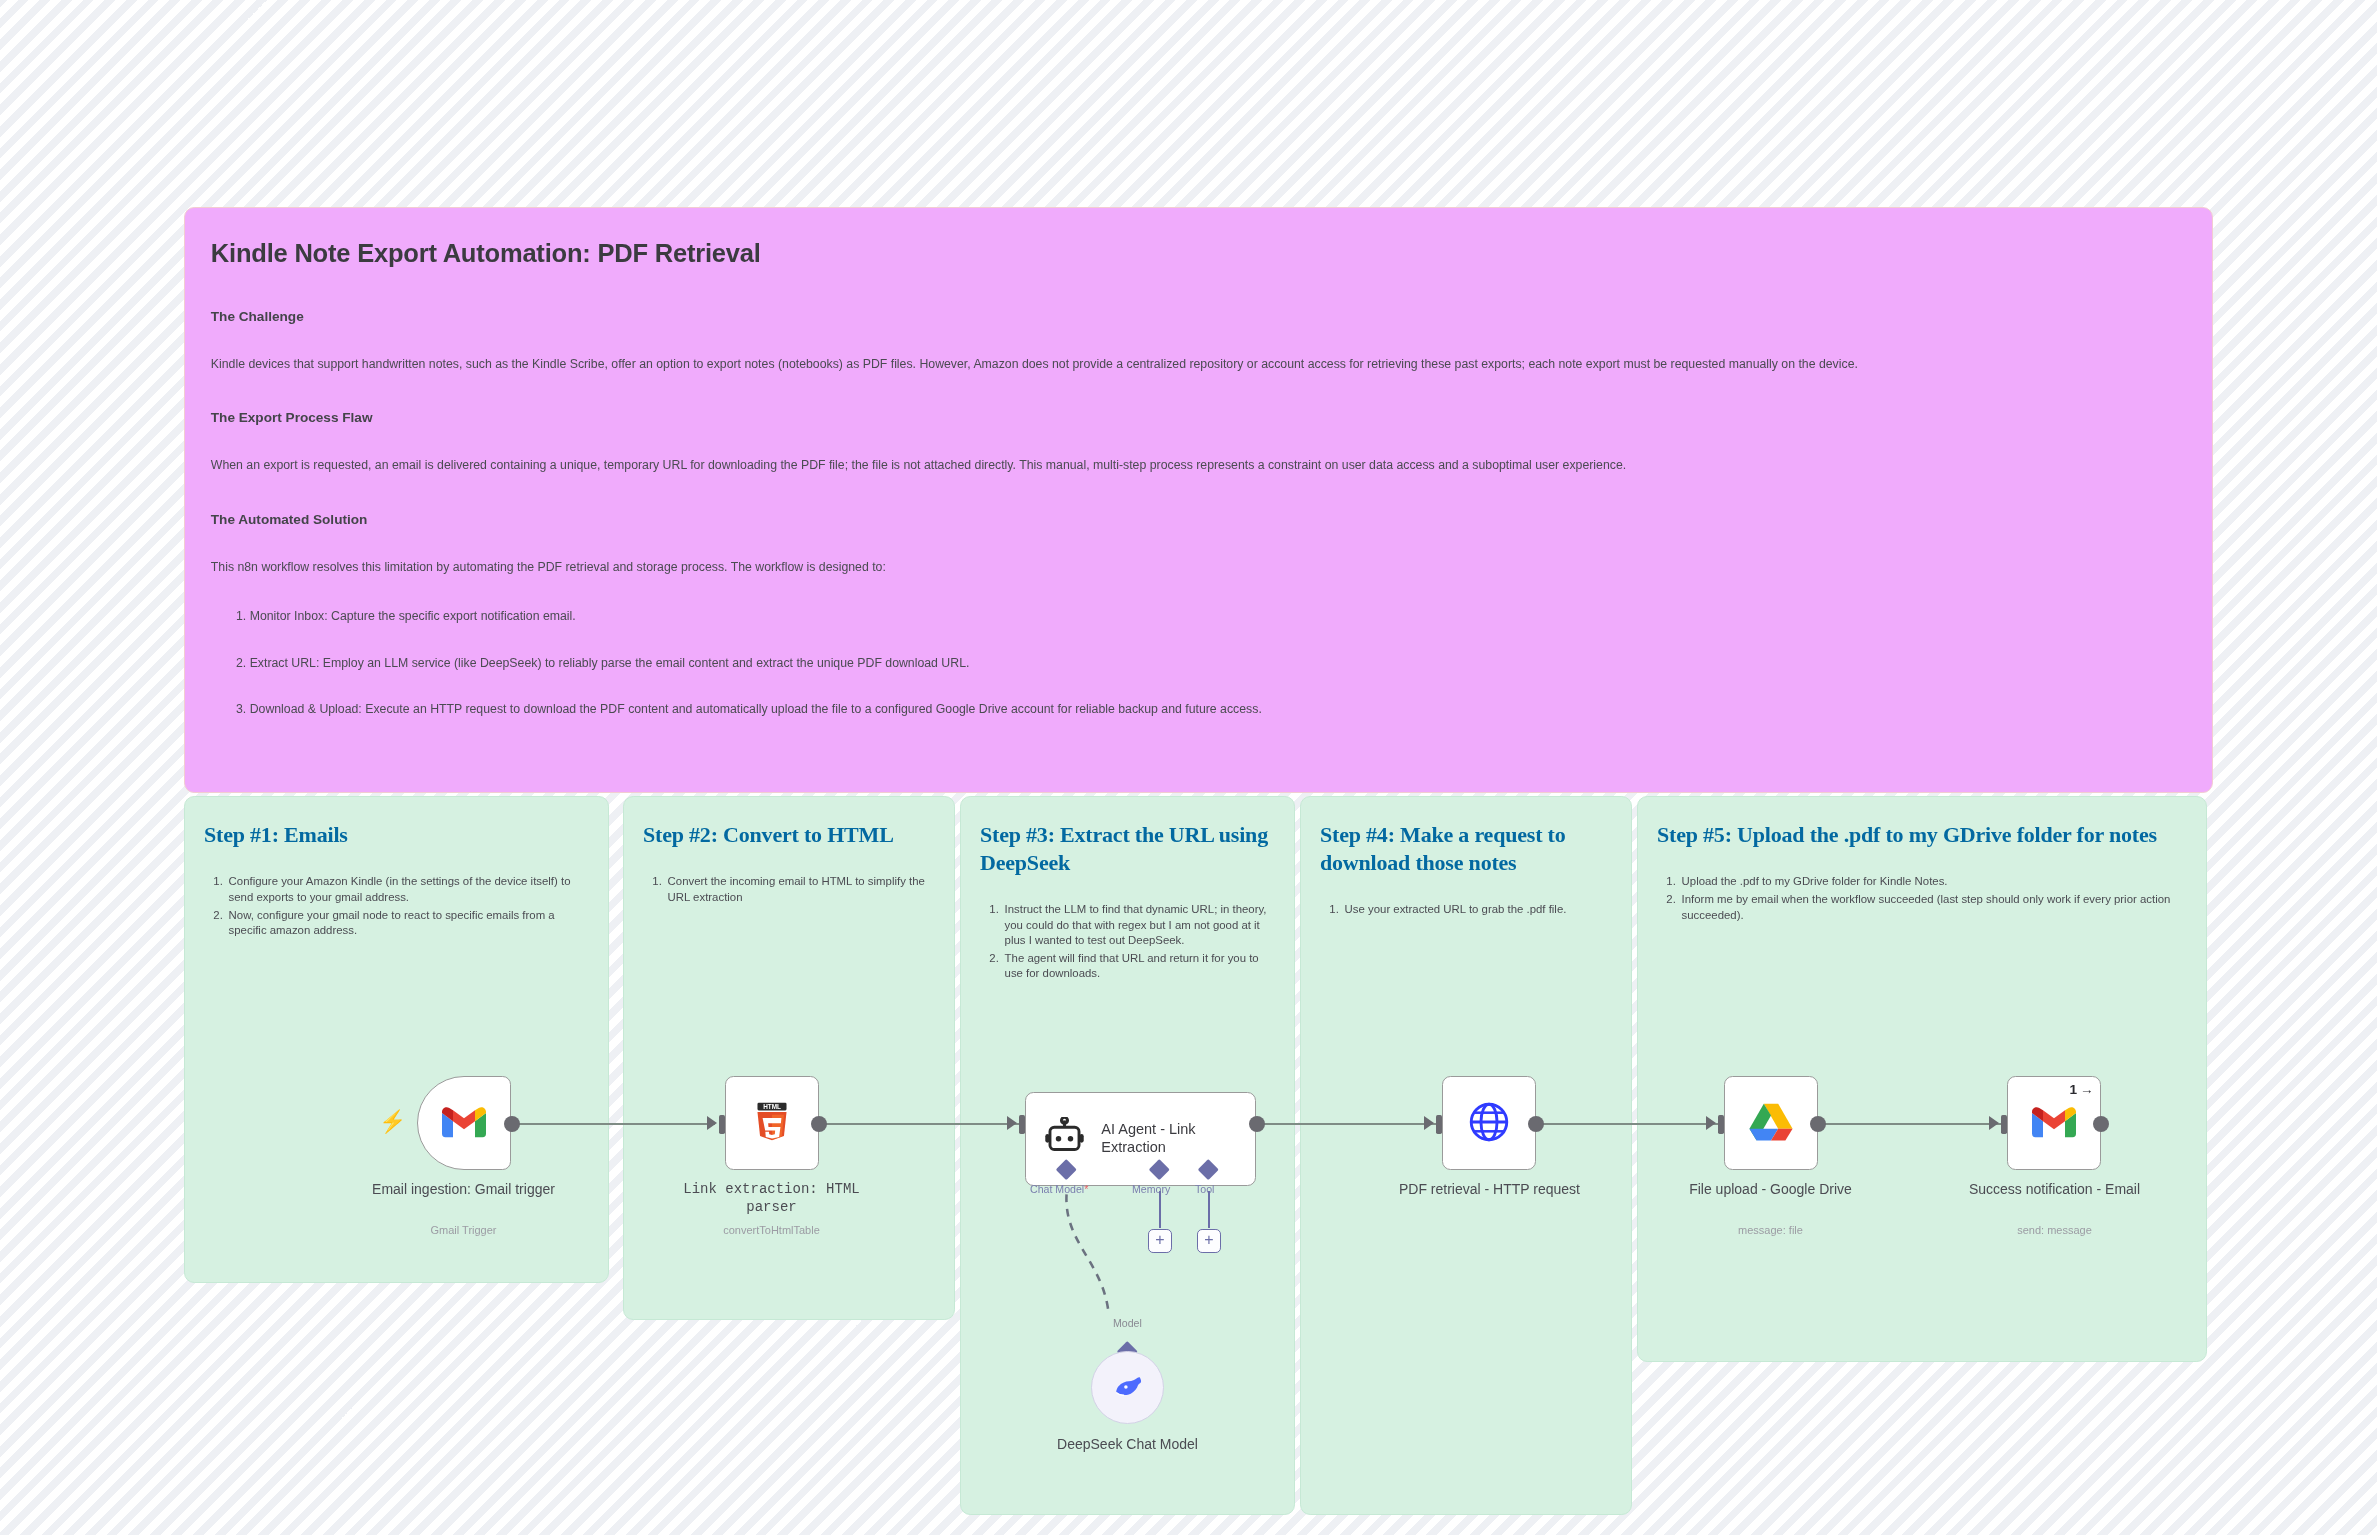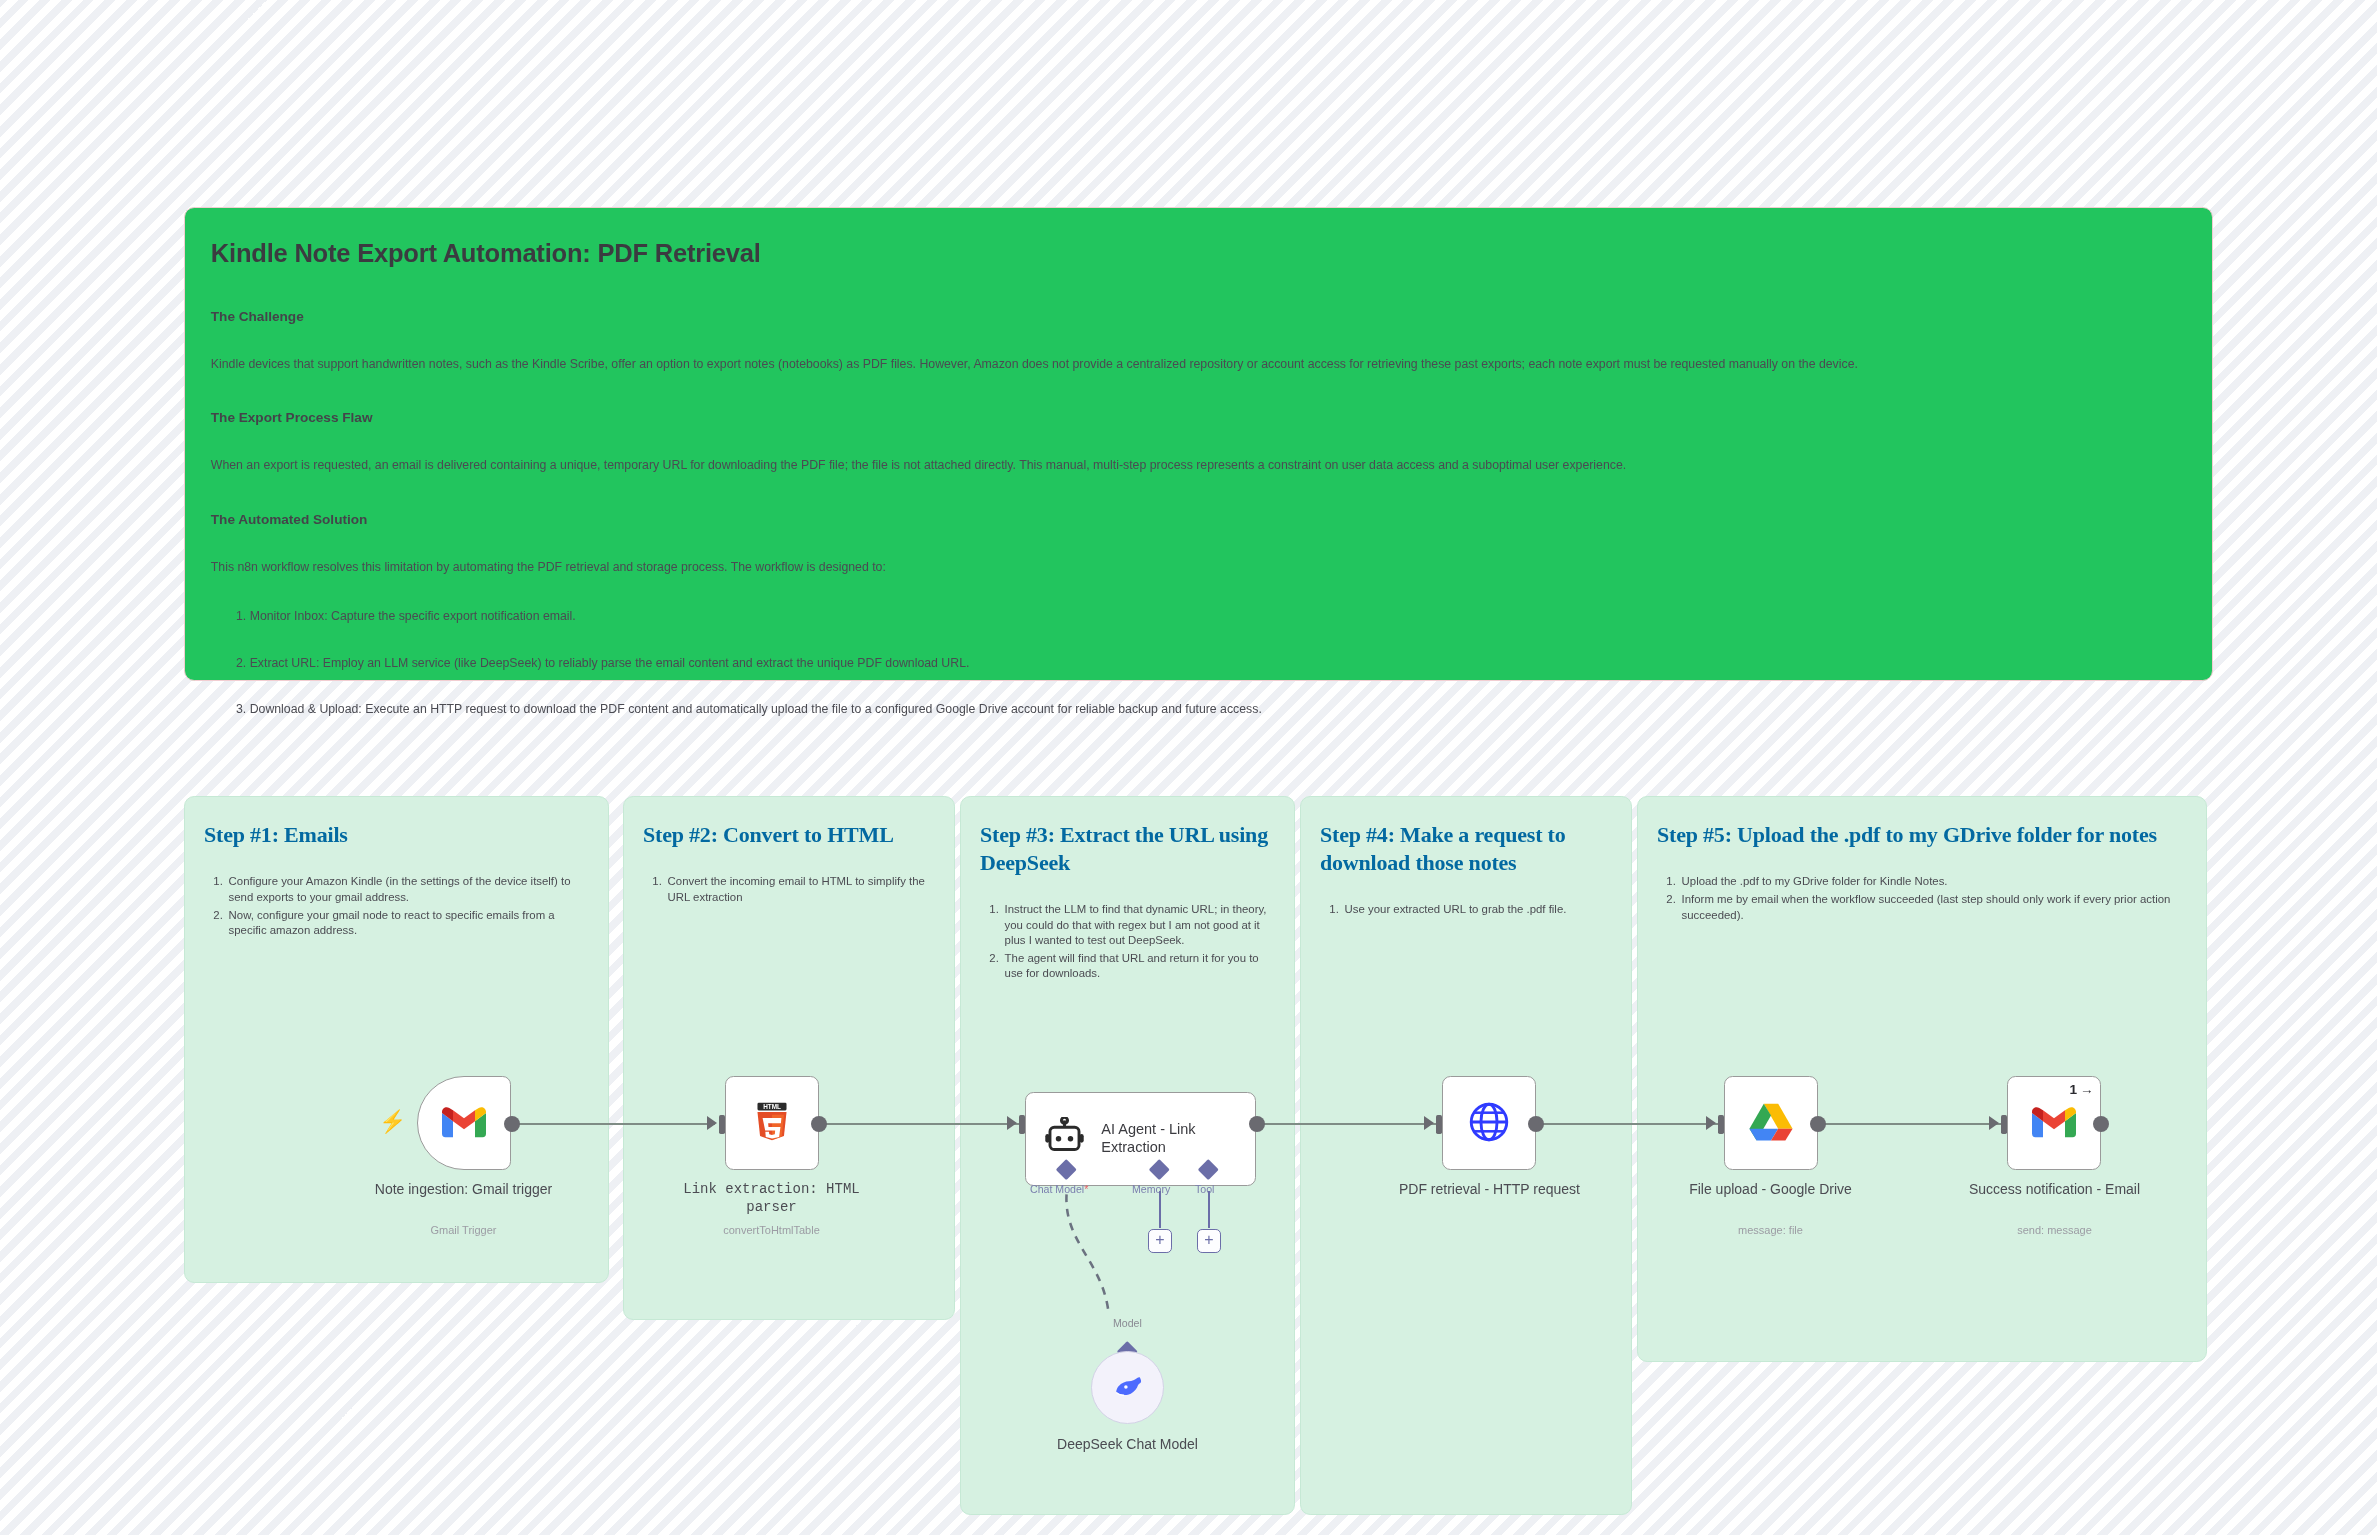--- a/index.html
+++ b/index.html
@@ -17,22 +17,22 @@
     position: relative;
     overflow: hidden;
   }
 
   
   .sticky-pink {
     position: absolute;
     left: 184px;
     top: 207px;
     width: 2029px;
-    height: 474px;
-    background: #22c55e;
+    height: 586px;
+    background: #f0abfc;
     border: 0.9px solid #f2cdd1;
     border-radius: 10.2px;
     padding: 31px 19px 19px 19px;
   }
   .sticky-pink h1 {
     font-size: 25.5px;
     font-weight: 700;
     color: #3b3b40;
     margin: 0 0 41px 6.8px;
     letter-spacing: -0.2px;
@@ -293,21 +293,21 @@
       <svg width="44" height="34" viewBox="0 0 52 40">
         <path d="M4 38h9V19L0 9.5V34a4 4 0 0 0 4 4z" fill="#4285f4"></path>
         <path d="M39 38h9a4 4 0 0 0 4-4V9.5L39 19v19z" fill="#34a853"></path>
         <path d="M39 6v13l13-9.5V8c0-4.5-5.1-7-8.6-4.4L39 6z" fill="#fbbc04"></path>
         <path d="M13 19V6l13 9.5L39 6v13L26 28.5 13 19z" fill="#ea4335"></path>
         <path d="M0 8v1.5L13 19V6L8.6 3.6C5.1 1 0 3.5 0 8z" fill="#c5221f"></path>
       </svg>
     </span>
   </div>
   <div class="dot-out" style="left:504px; top:1116px;"></div>
-  <div class="node-label" style="left:370px; top:1181px;">Note ingestion: Gmail trigger</div>
+  <div class="node-label" style="left:370px; top:1181px;">Email ingestion: Gmail trigger</div>
   <div class="node-sublabel" style="left:370px; top:1224px;">Gmail Trigger</div>
 
   <div class="arrow-in-bar" style="left:719px; top:1115px;"></div>
   <div class="arrow-in" style="left:707px; top:1116px;"></div>
   <div class="node" style="left:725px; top:1076px;">
     <span>
       <svg width="36" height="41" viewBox="0 0 42 48">
         <rect x="4" y="2" width="34" height="9" rx="1.5" fill="#2b2b2b"></rect>
         <text x="21" y="9.6" font-size="7.5" font-family="Liberation Sans, sans-serif" font-weight="bold" fill="#fff" text-anchor="middle">HTML</text>
         <path d="M4 13h34l-3 28-14 5-14-5L4 13z" fill="#e44d26"></path>

